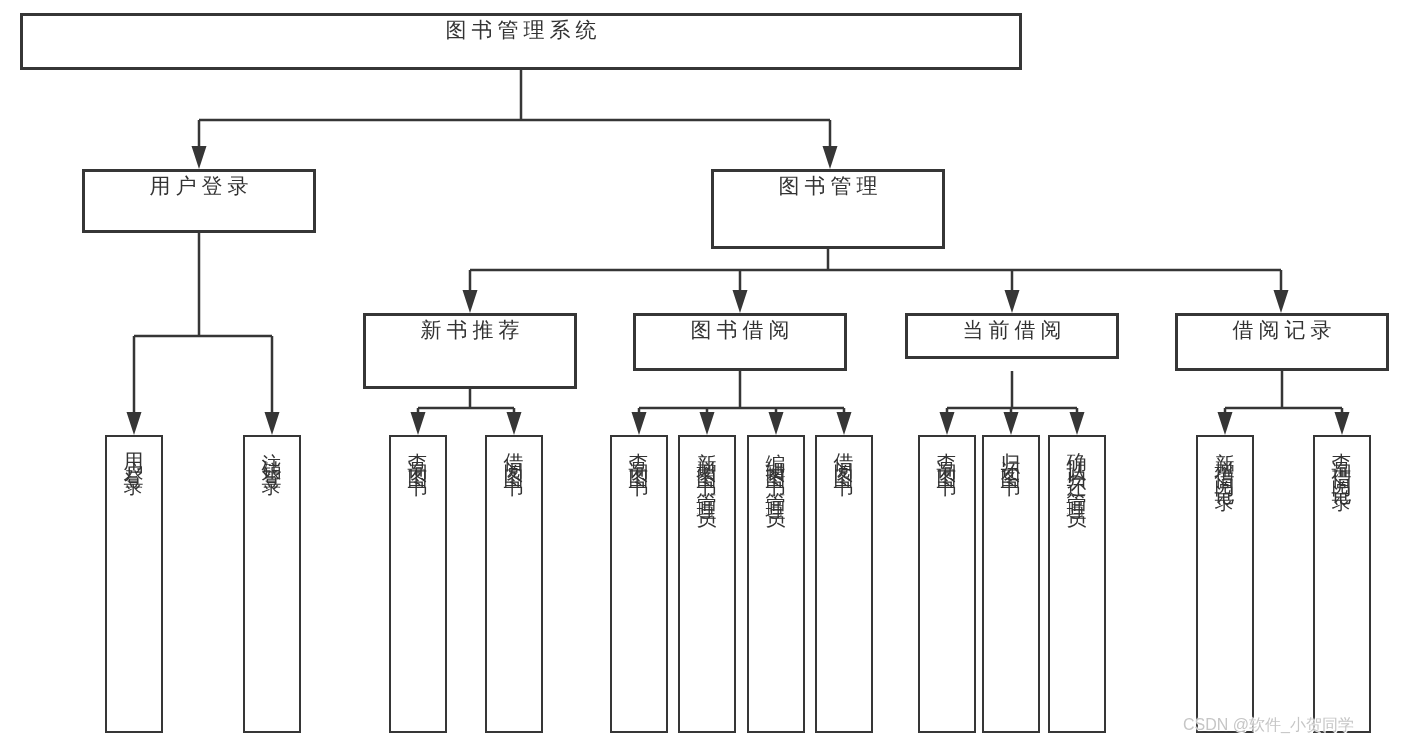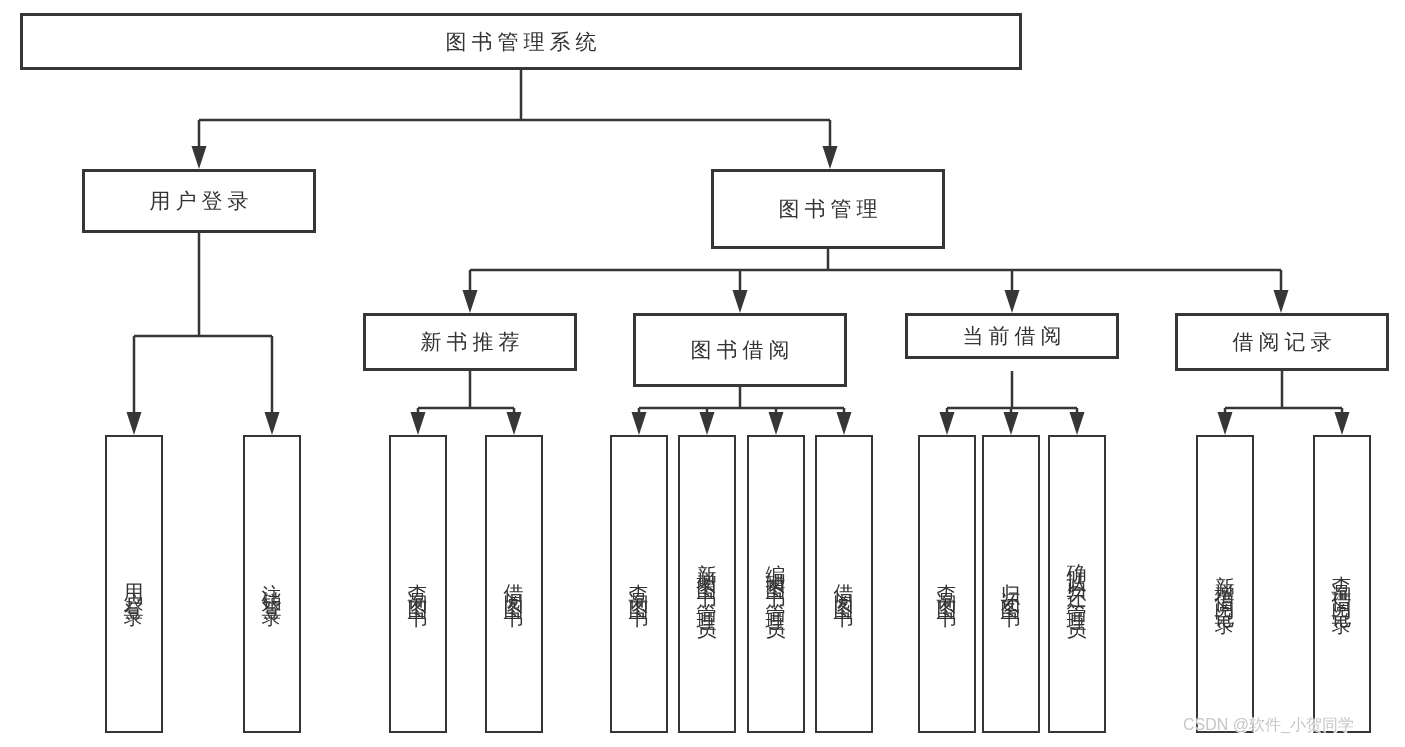--- a/index.html
+++ b/index.html
@@ -18,21 +18,21 @@
     overflow:hidden;
   }
   svg.connectors{position:absolute;left:0;top:0;width:1405px;height:747px;}
   .cline{fill:none;stroke:var(--line);stroke-width:2.5;}
   .carrow{fill:var(--line);stroke:none;}
   .box{
     position:absolute;
     box-sizing:border-box;
     background:var(--bg);
     border:3px solid var(--line);
-    display:flex;align-items:center;justify-content:center;
+    display:flex;justify-content:center;
   }
   .box.h span{font-size:21px;letter-spacing:5px;text-indent:5px;white-space:nowrap;}
   .box.v{border-width:2.5px;}
   .box.v span{
     writing-mode:vertical-rl;
     text-orientation:mixed;
     font-size:20px;
     letter-spacing:8px;
     line-height:1;
   }
@@ -79,24 +79,24 @@
     <span>图书管理系统</span>
   </div>
 
   <div class="box h" style="left:82px;top:169px;width:234px;height:64px">
     <span>用户登录</span>
   </div>
   <div class="box h" style="left:711px;top:169px;width:234px;height:80px">
     <span>图书管理</span>
   </div>
 
-  <div class="box h" style="left:363px;top:313px;width:214px;height:58px">
+  <div class="box h" style="left:363px;top:313px;width:214px;height:76px">
     <span>新书推荐</span>
   </div>
-  <div class="box h" style="left:633px;top:313px;width:214px;height:74px">
+  <div class="box h" style="left:633px;top:313px;width:214px;height:58px">
     <span>图书借阅</span>
   </div>
   <div class="box h" style="left:905px;top:313px;width:214px;height:46px">
     <span>当前借阅</span>
   </div>
   <div class="box h" style="left:1175px;top:313px;width:214px;height:58px">
     <span>借阅记录</span>
   </div>
 
   <div class="box v" style="left:105px;top:435px;width:58px;height:298px">

